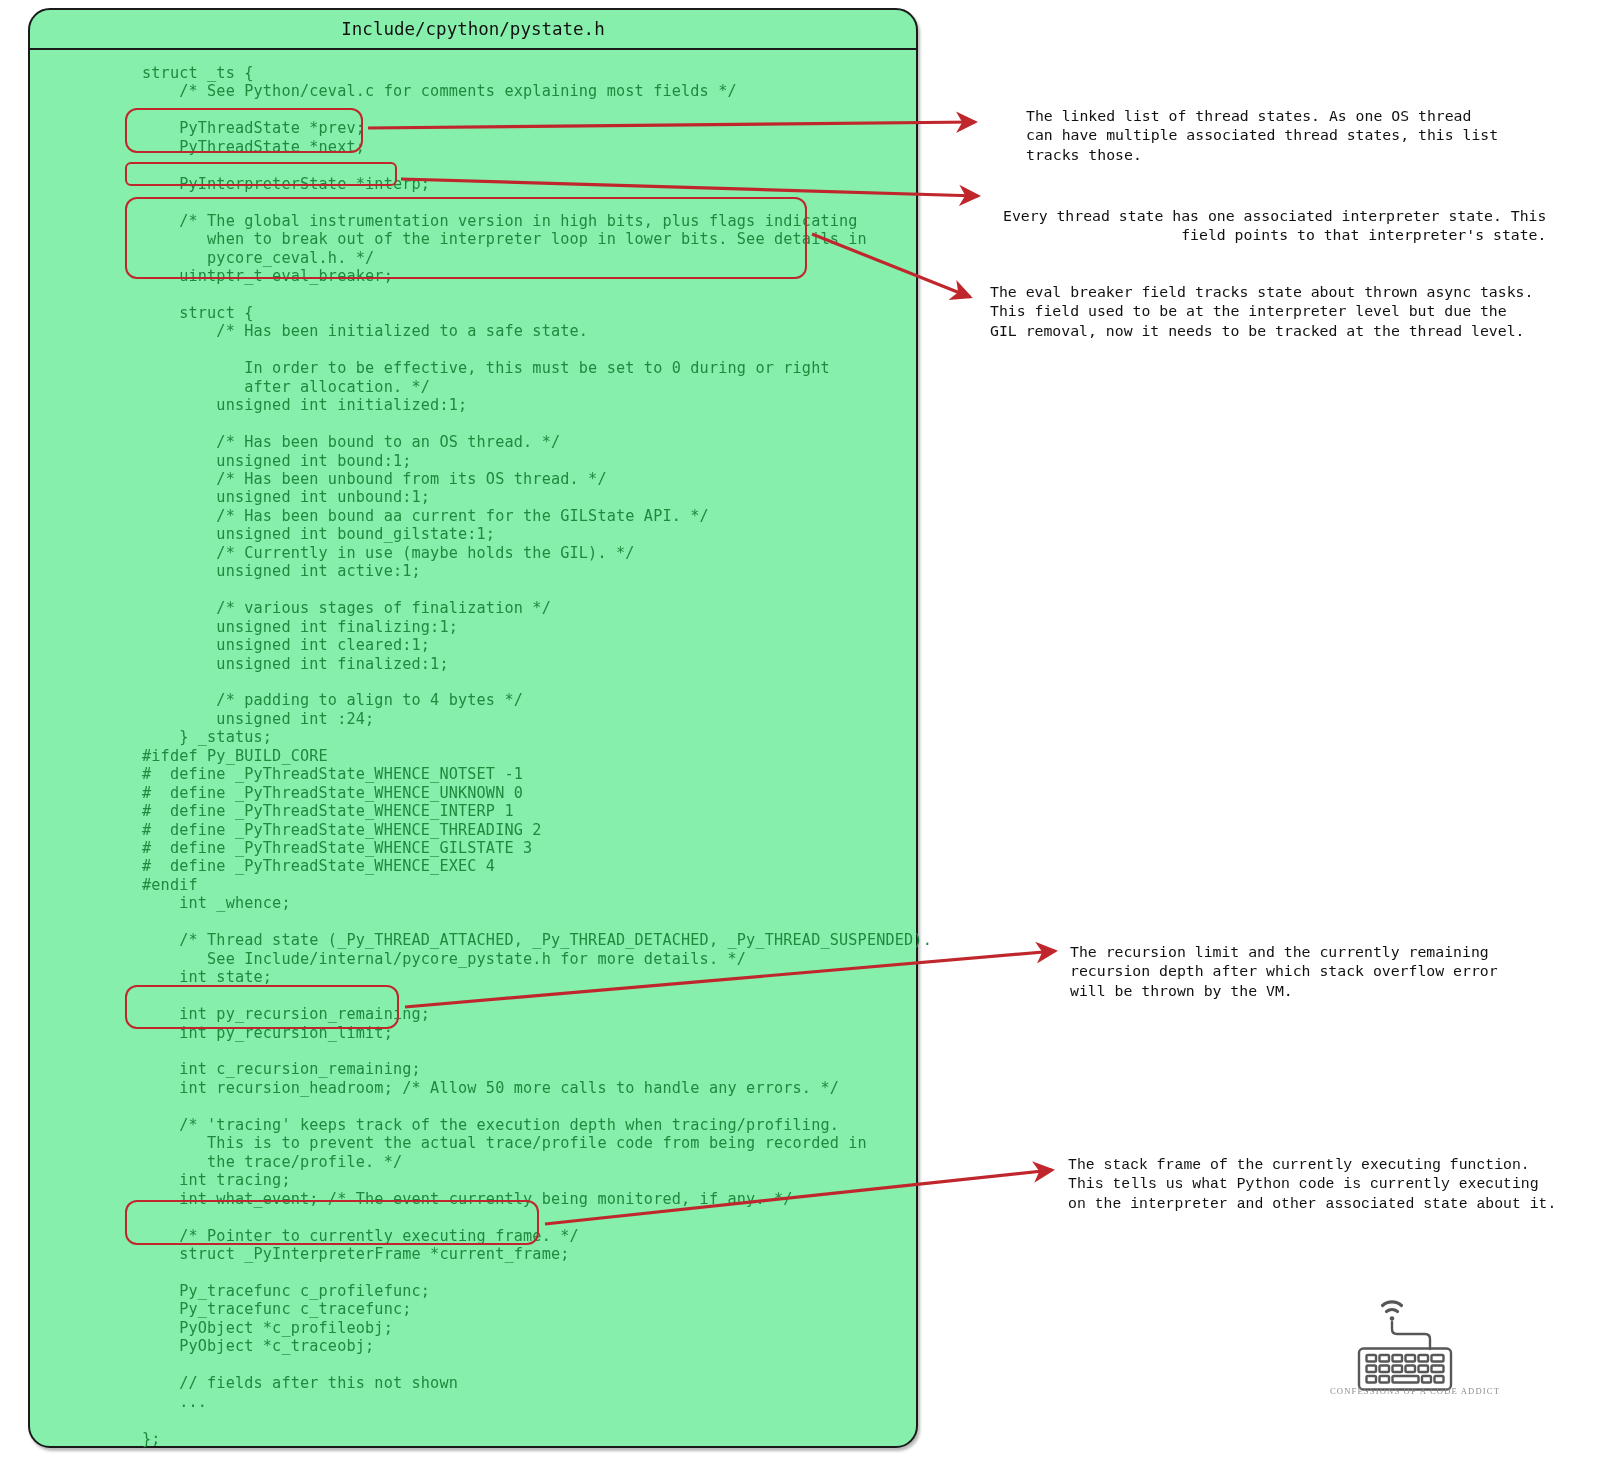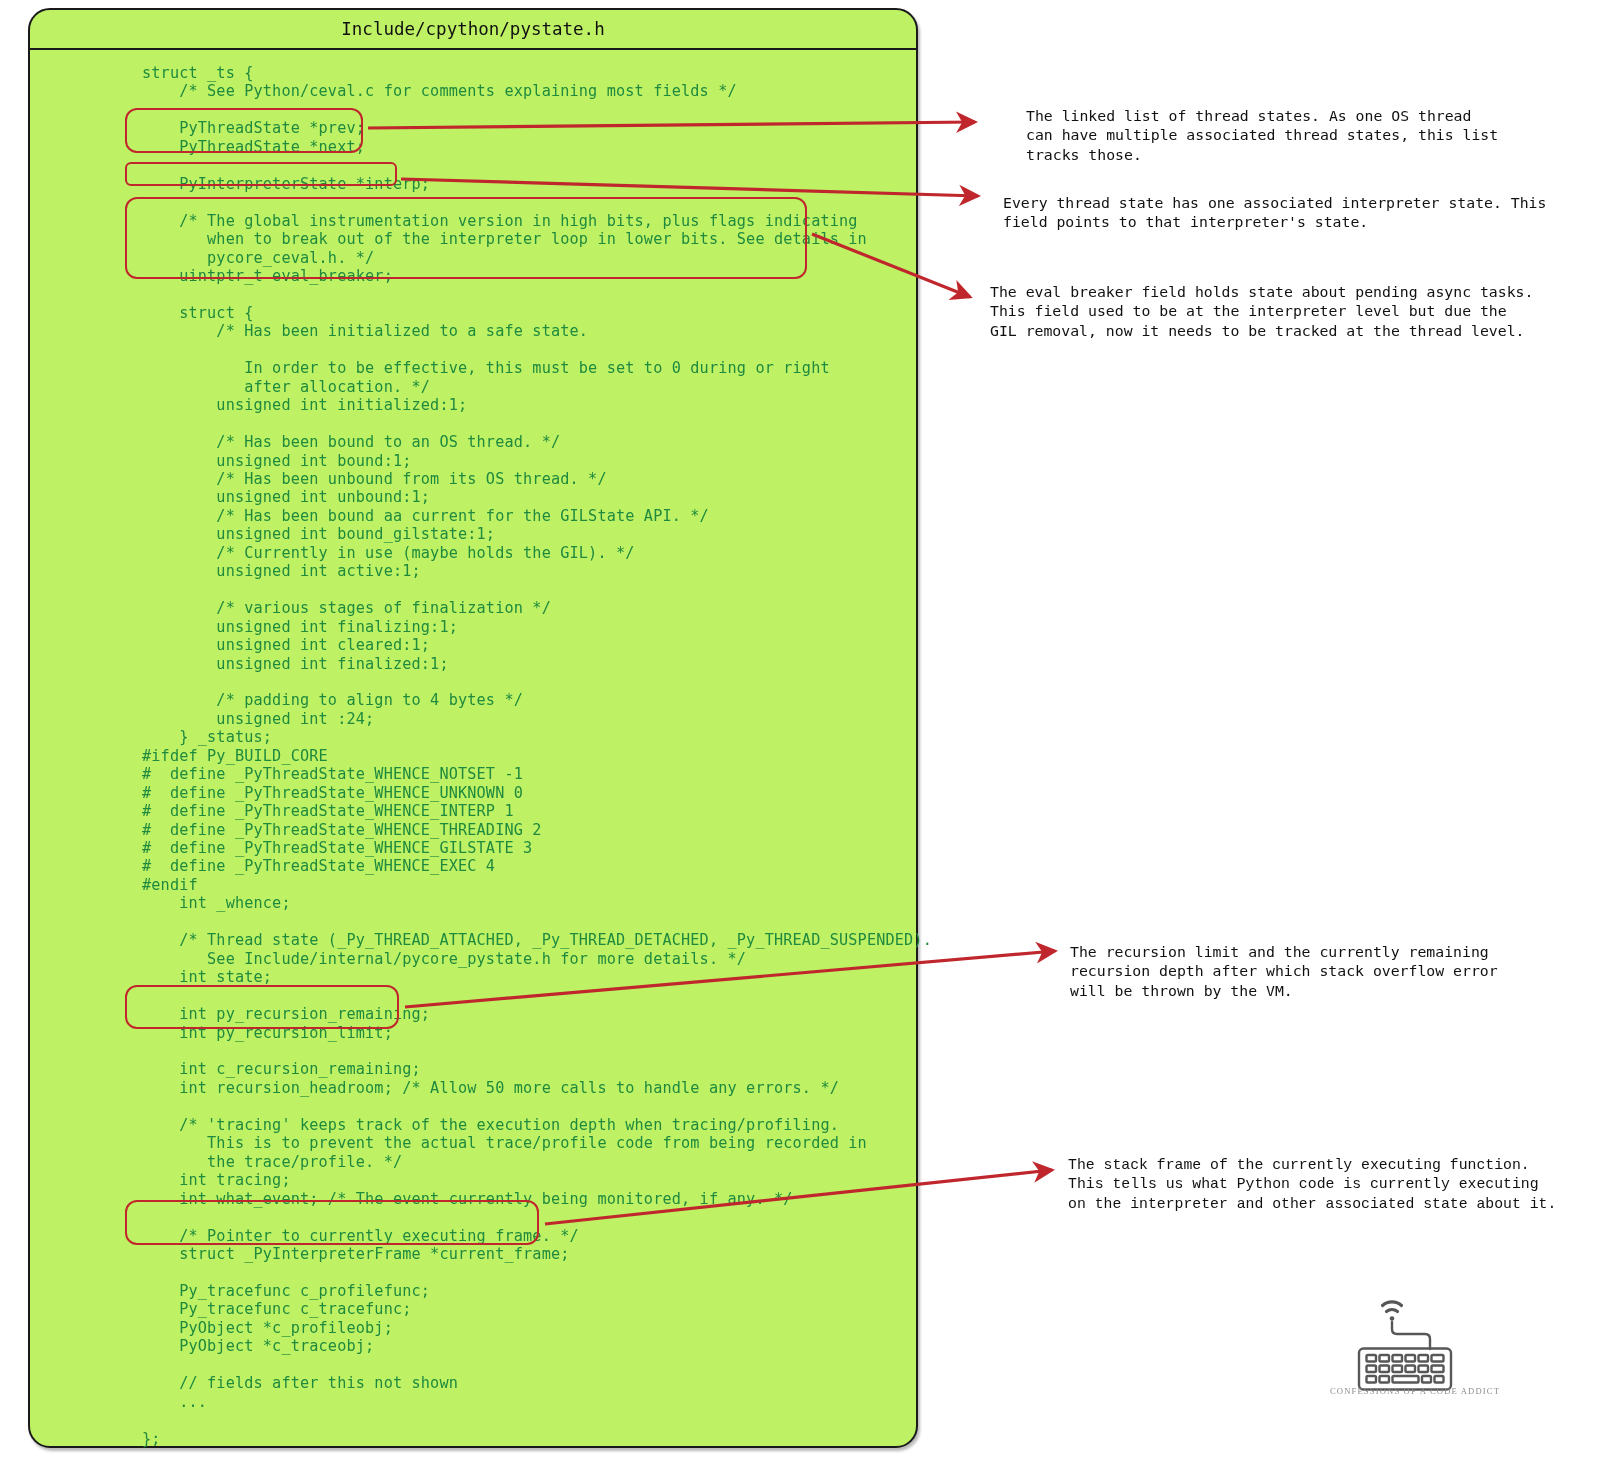--- a/index.html
+++ b/index.html
@@ -14,21 +14,21 @@
     overflow: hidden;
   }
 
   
   #code-panel {
     position: absolute;
     left: 28px; top: 8px;
     width: 890px; height: 1440px;
     border: 2.5px solid #1a1a1a;
     border-radius: 22px;
-    background: #bef264;
+    background: #86efac;
     box-shadow: 2px 3px 3px rgba(0,0,0,0.28);
   }
   #panel-titlebar {
     position: absolute;
     left: 0; top: 0; right: 0;
     height: 40px;
     border-bottom: 2.5px solid #1a1a1a;
     display: flex; align-items: center; justify-content: center;
   }
   #panel-title {
@@ -187,23 +187,23 @@
 
 <div class="hl" style="left:125px; top:108px;  width:238px; height:45px;"></div>
 <div class="hl tight" style="left:125px; top:162px;  width:272px; height:24px;"></div>
 <div class="hl" style="left:125px; top:197px;  width:682px; height:82px;"></div>
 <div class="hl" style="left:125px; top:985px;  width:274px; height:44px;"></div>
 <div class="hl" style="left:125px; top:1200px; width:414px; height:45px;"></div>
 
 <div class="anno" style="left:998px; top:106px;margin-left:28px;">The linked list of thread states. As one OS thread
 can have multiple associated thread states, this list
 tracks those.</div>
-<div class="anno" style="left:1003px; top:193px;">Every thread state has one associated interpreter state. This
+<div class="anno" style="left:1003px; top:206px;text-align:right;">Every thread state has one associated interpreter state. This
 field points to that interpreter's state.</div>
-<div class="anno" style="left:990px; top:282px;">The eval breaker field holds state about pending async tasks.
+<div class="anno" style="left:990px; top:282px;">The eval breaker field tracks state about thrown async tasks.
 This field used to be at the interpreter level but due the
 GIL removal, now it needs to be tracked at the thread level.</div>
 <div class="anno" style="left:1070px; top:942px;">The recursion limit and the currently remaining
 recursion depth after which stack overflow error
 will be thrown by the VM.</div>
 <div class="anno" style="left:1068px; top:1156px;font-family:Liberation Mono, monospace;">The stack frame of the currently executing function.
 This tells us what Python code is currently executing
 on the interpreter and other associated state about it.</div>
 
 <svg id="overlay" viewBox="0 0 1600 1481">

